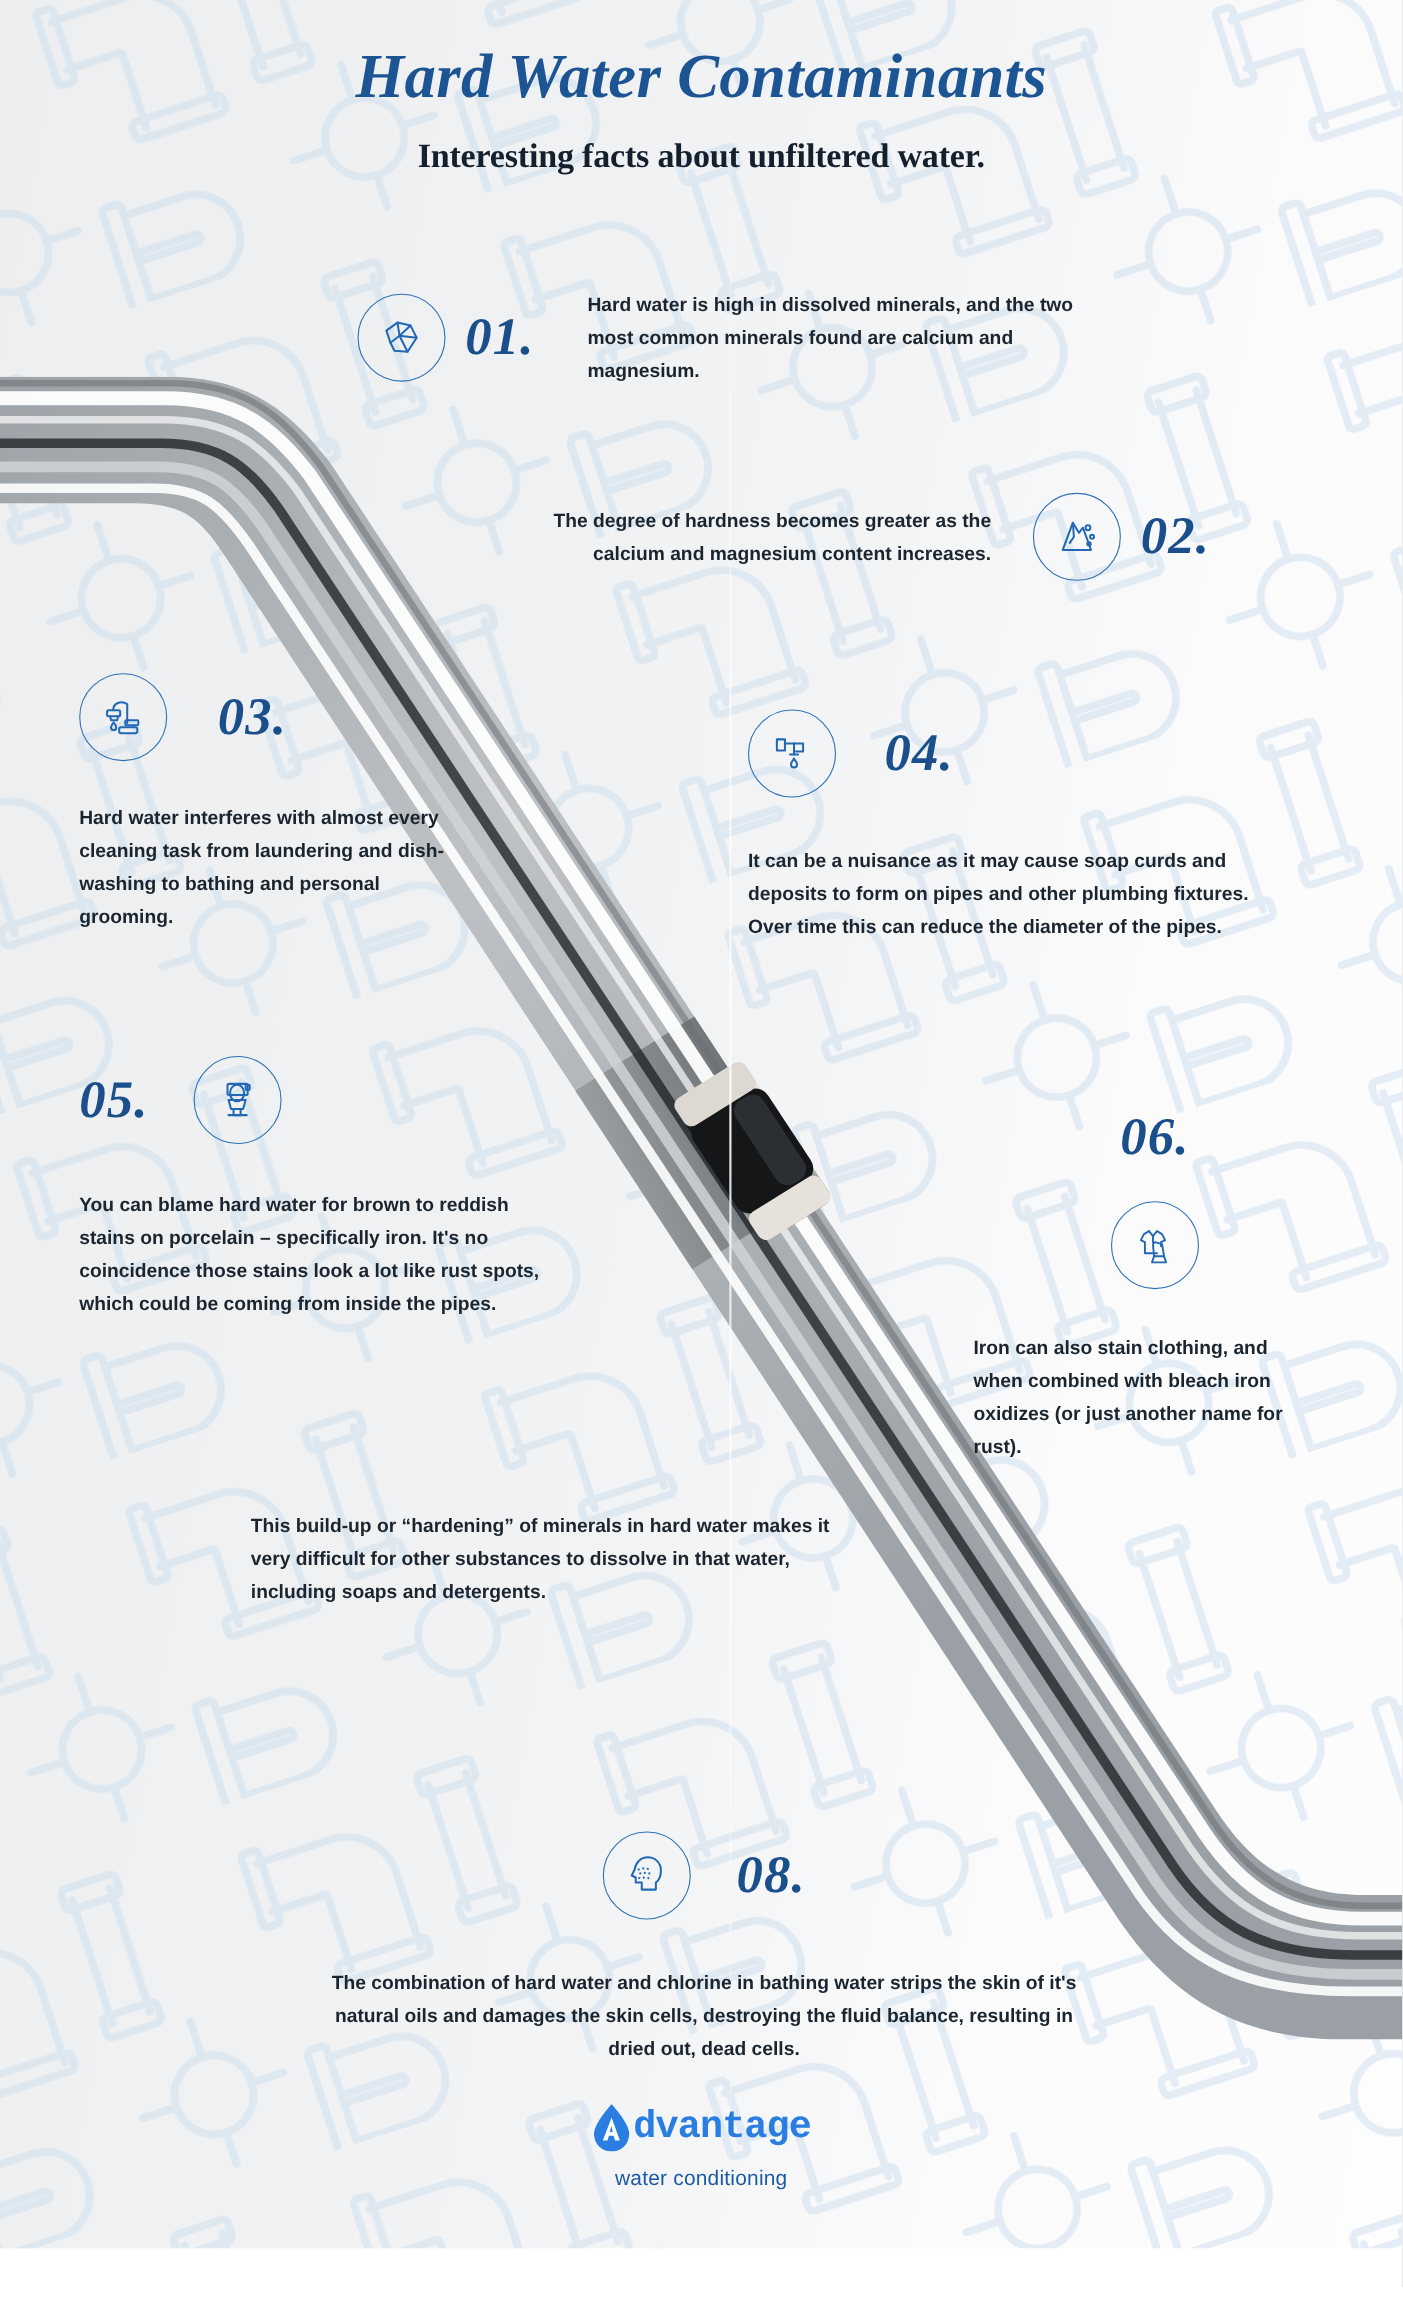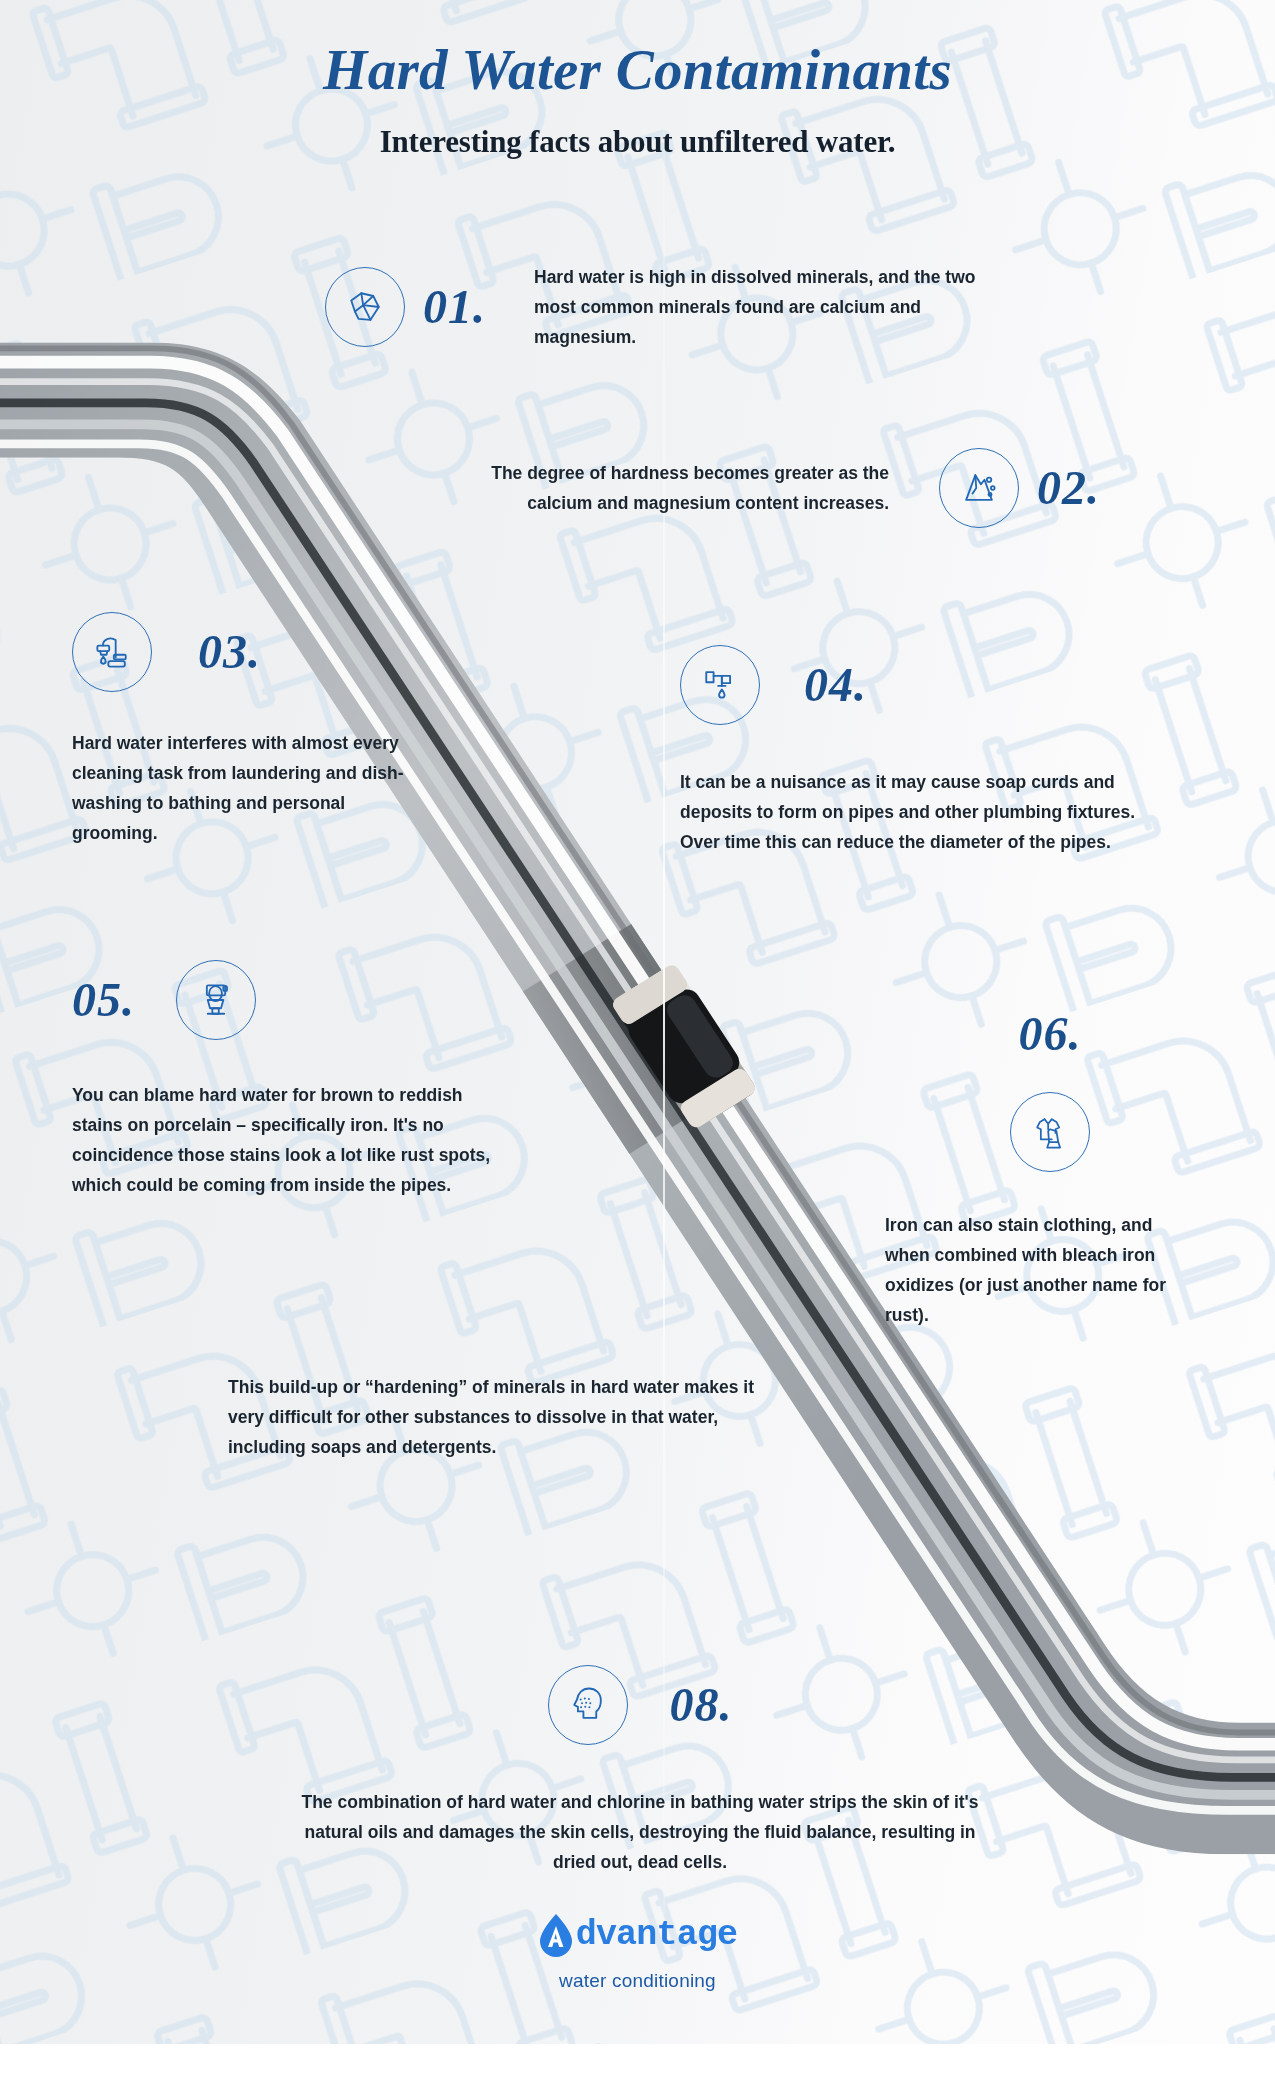--- a/index.html
+++ b/index.html
@@ -244,21 +244,21 @@
         <div class="num">02.</div>
         <div class="circle">
           <svg viewBox="0 0 48 48" fill="none" stroke="#2268b4" stroke-width="2" stroke-linejoin="round" stroke-linecap="round">
             <path d="M10 37 L20 10 L26 20 L30 15 L38 37 Z"></path>
             <path d="M20 10 L21 24 L17 30"></path>
             <circle cx="35" cy="15" r="2.4"></circle>
             <circle cx="39" cy="24" r="2"></circle>
             <circle cx="36" cy="31" r="1.7"></circle>
           </svg>
         </div>
-        <div class="fact-body t-right" style="width:430px; margin-right:32px;">The degree of hardness becomes greater as the calcium and magnesium content increases.</div>
+        <div class="fact-body t-right" style="width:430px; margin-right:20px;">The degree of hardness becomes greater as the calcium and magnesium content increases.</div>
       </div>
     </div>
 
     <div class="fact" style="left:72px; top:612px; width:420px;">
       <div class="fact-head" style="gap:46px;">
         <div class="circle">
           <svg viewBox="0 0 48 48" fill="none" stroke="#2268b4" stroke-width="2" stroke-linejoin="round" stroke-linecap="round">
             <path d="M14 17 C14 10 22 7 28 11 L28 30"></path>
             <rect x="8" y="17" width="13" height="6" rx="1.5"></rect>
             <path d="M11 23 l1 4 h6 l1 -4"></path>

